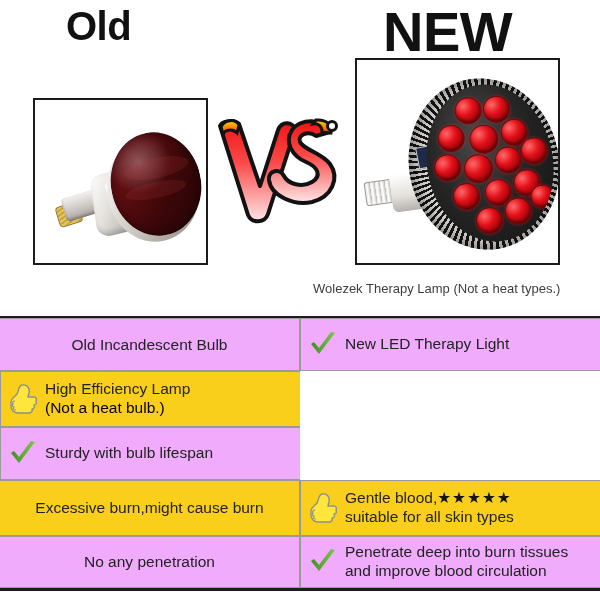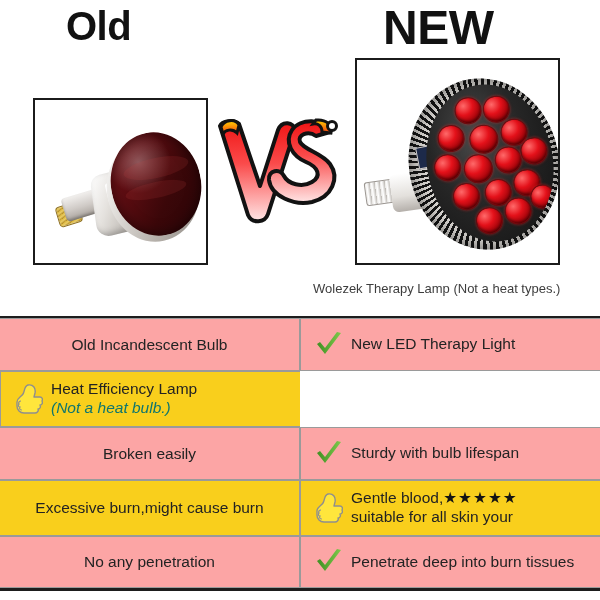--- a/index.html
+++ b/index.html
@@ -26,21 +26,21 @@
     white-space: nowrap;
   }
   #heading-old {
     left: 66px;
     top: 6px;
     font-size: 40px;
   }
   #heading-new {
     left: 383px;
     top: 4px;
-    font-size: 48px;
+    font-size: 56px;
   }
 
   
   .product-frame {
     position: absolute;
     background: #ffffff;
     border: 2px solid #1b1b1b;
     box-sizing: border-box;
     overflow: hidden;
   }
@@ -238,47 +238,46 @@
   .trow {
     display: flex;
     width: 100%;
     box-sizing: border-box;
   }
   .cell {
     box-sizing: border-box;
     display: flex;
     align-items: center;
     border: 1px solid #9a9a9a;
-    background: #fca5a5;
+    background: #f0abfc;
   }
   .cell-left {
     width: 300px;
     justify-content: center;
     border-left: none;
   }
   .cell-right {
     width: 300px;
     justify-content: flex-start;
     border-right: none;
-    padding-left: 6px;
   }
   .row-yellow .cell { background: #f9cf1c; }
 
   .left-text {
     font-size: 15.5px;
     color: #232323;
     text-align: center;
     line-height: 1.25;
   }
   .right-text {
     font-size: 15.5px;
     color: #232323;
     line-height: 1.22;
   }
-  .sub-red { color: #0f766e; font-style: italic; }
+  .sub-red { color: #000000; }
   .stars { letter-spacing: 1px; color: #141414; }
 
   .mark-slot {
     width: 44px;
     min-width: 44px;
     display: flex;
     align-items: center;
     justify-content: center;
   }
 
@@ -388,30 +387,27 @@
     <div class="cell cell-right">
       <span class="mark-slot">
         <svg width="28" height="32" viewBox="0 0 28 32" aria-hidden="true">
           <path d="M13 2 C18 1 21 5 20 10 L19 14 L25 14 C27 14 28 16 27 18 C28 20 27 22 25 22
                    C26 24 25 26 23 26 C24 28 22 30 20 30 L9 30 C5 30 2 27 2 23 L2 19
                    C2 15 6 14 8 11 C10 8 9 3 13 2 Z" fill="#ffe63c" stroke="#8e8e8e" stroke-width="1.4" stroke-linejoin="round"></path>
           <path d="M6 18 C4 18 3 20 4 21 C3 22 3 24 5 24 C4 26 5 27 7 27" fill="none" stroke="#8e8e8e" stroke-width="1.2"></path>
         </svg>
       </span>
       <span class="right-text">
-        <span>Heat Efficiency Lamp</span><br>
+        <span>High Efficiency Lamp</span><br>
         <span class="sub-red">(Not a heat bulb.)</span>
       </span>
     </div>
   </div>
 
   <div class="trow r3">
-    <div class="cell cell-left">
-      <span class="left-text">Broken easily</span>
-    </div>
     <div class="cell cell-right">
       <span class="mark-slot">
         <svg width="30" height="28" viewBox="0 0 30 28" aria-hidden="true">
           <path d="M3 13 L11 23 L27 2 L23 1 L11 17 L6 11 Z" fill="url(#ck1)"></path>
         </svg>
       </span>
       <span class="right-text">
         <span>Sturdy with bulb lifespan</span>
       </span>
     </div>
@@ -425,34 +421,35 @@
       <span class="mark-slot">
         <svg width="28" height="32" viewBox="0 0 28 32" aria-hidden="true">
           <path d="M13 2 C18 1 21 5 20 10 L19 14 L25 14 C27 14 28 16 27 18 C28 20 27 22 25 22
                    C26 24 25 26 23 26 C24 28 22 30 20 30 L9 30 C5 30 2 27 2 23 L2 19
                    C2 15 6 14 8 11 C10 8 9 3 13 2 Z" fill="#ffe63c" stroke="#8e8e8e" stroke-width="1.4" stroke-linejoin="round"></path>
           <path d="M6 18 C4 18 3 20 4 21 C3 22 3 24 5 24 C4 26 5 27 7 27" fill="none" stroke="#8e8e8e" stroke-width="1.2"></path>
         </svg>
       </span>
       <span class="right-text">
         <span>Gentle blood,</span><span class="stars">★★★★★</span><br>
-        <span>suitable for all skin your</span>
+        <span>suitable for all skin types</span>
       </span>
     </div>
   </div>
 
   <div class="trow r5">
     <div class="cell cell-left">
       <span class="left-text">No any penetration</span>
     </div>
     <div class="cell cell-right">
       <span class="mark-slot">
         <svg width="30" height="28" viewBox="0 0 30 28" aria-hidden="true">
           <path d="M3 13 L11 23 L27 2 L23 1 L11 17 L6 11 Z" fill="url(#ck1)"></path>
         </svg>
       </span>
       <span class="right-text">
         <span>Penetrate deep into burn tissues</span><br>
+        <span>and improve blood circulation</span>
       </span>
     </div>
   </div>
 
 </div>
 
 </body></html>

